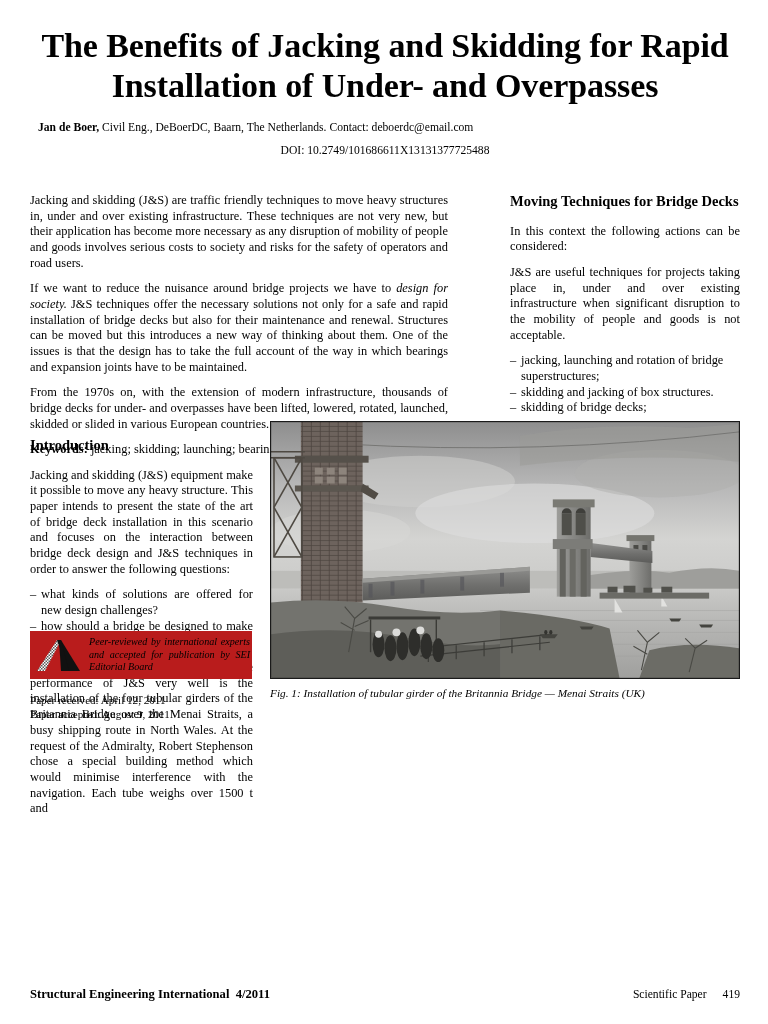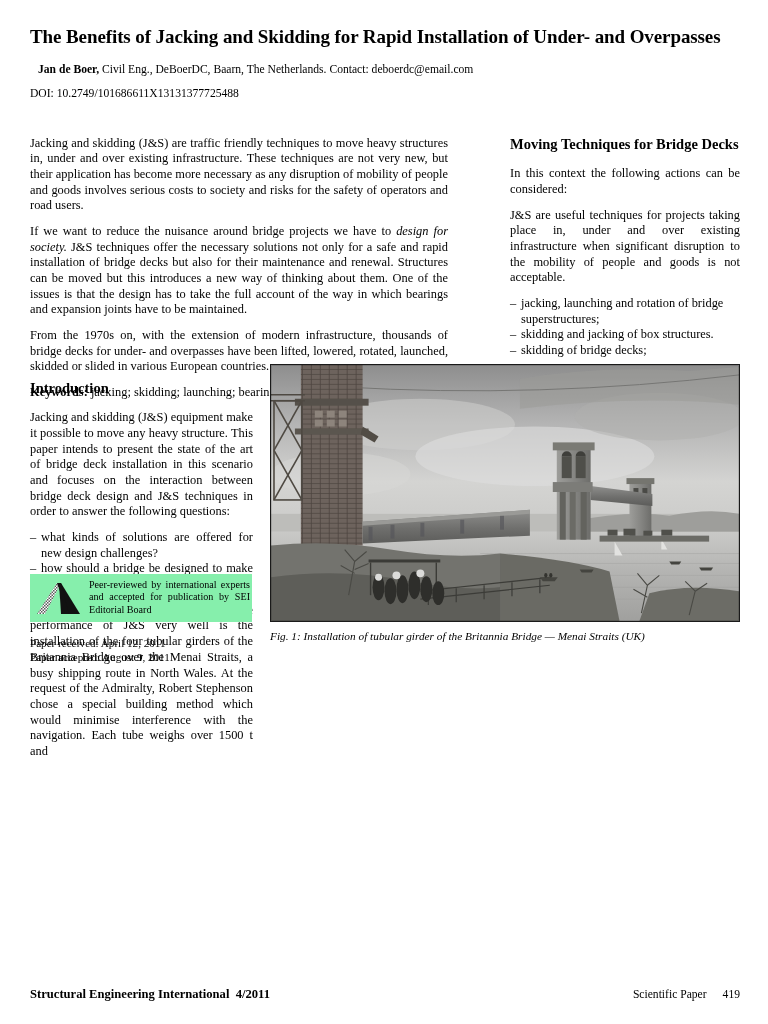--- a/index.html
+++ b/index.html
@@ -18,39 +18,41 @@
     position: relative;
     width: 768px;
     height: 1024px;
     box-sizing: border-box;
     padding: 26px 28px 0 30px;
     overflow: hidden;
   }
 
   
   .title {
-    font-size: 19px;
+    font-size: 34px;
     font-weight: bold;
     line-height: 1.17;
     letter-spacing: -0.1px;
     margin: 0 0 14px 0;
     max-width: 712px;
+    text-align: center;
   }
   .byline {
     font-size: 11.6px;
     line-height: 1.35;
     margin: 8px;
   }
   .byline .author {
     font-weight: bold;
   }
   .doi {
     font-size: 11.6px;
     line-height: 1.35;
     margin: 4px 0 4px 0;
+    text-align: center;
   }
 
   
   .columns {
     position: relative;
     margin-top: 34px;
     height: 800px;
   }
   .col {
     position: absolute;
@@ -137,25 +139,26 @@
     text-align: left;
   }
 
   
   .badge {
     position: absolute;
     left: 0;
     top: 438px;
     width: 222px;
     height: 48px;
-    background: #86efac;
+    background: #b91c1c;
     display: flex;
     align-items: center;
     box-sizing: border-box;
     padding: 0 2px 0 5px;
+    font-style: italic;
   }
   .badge-logo {
     width: 47px;
     height: 34px;
     flex: 0 0 auto;
     margin-right: 7px;
   }
   .badge-text {
     font-size: 10.1px;
     line-height: 1.24;

